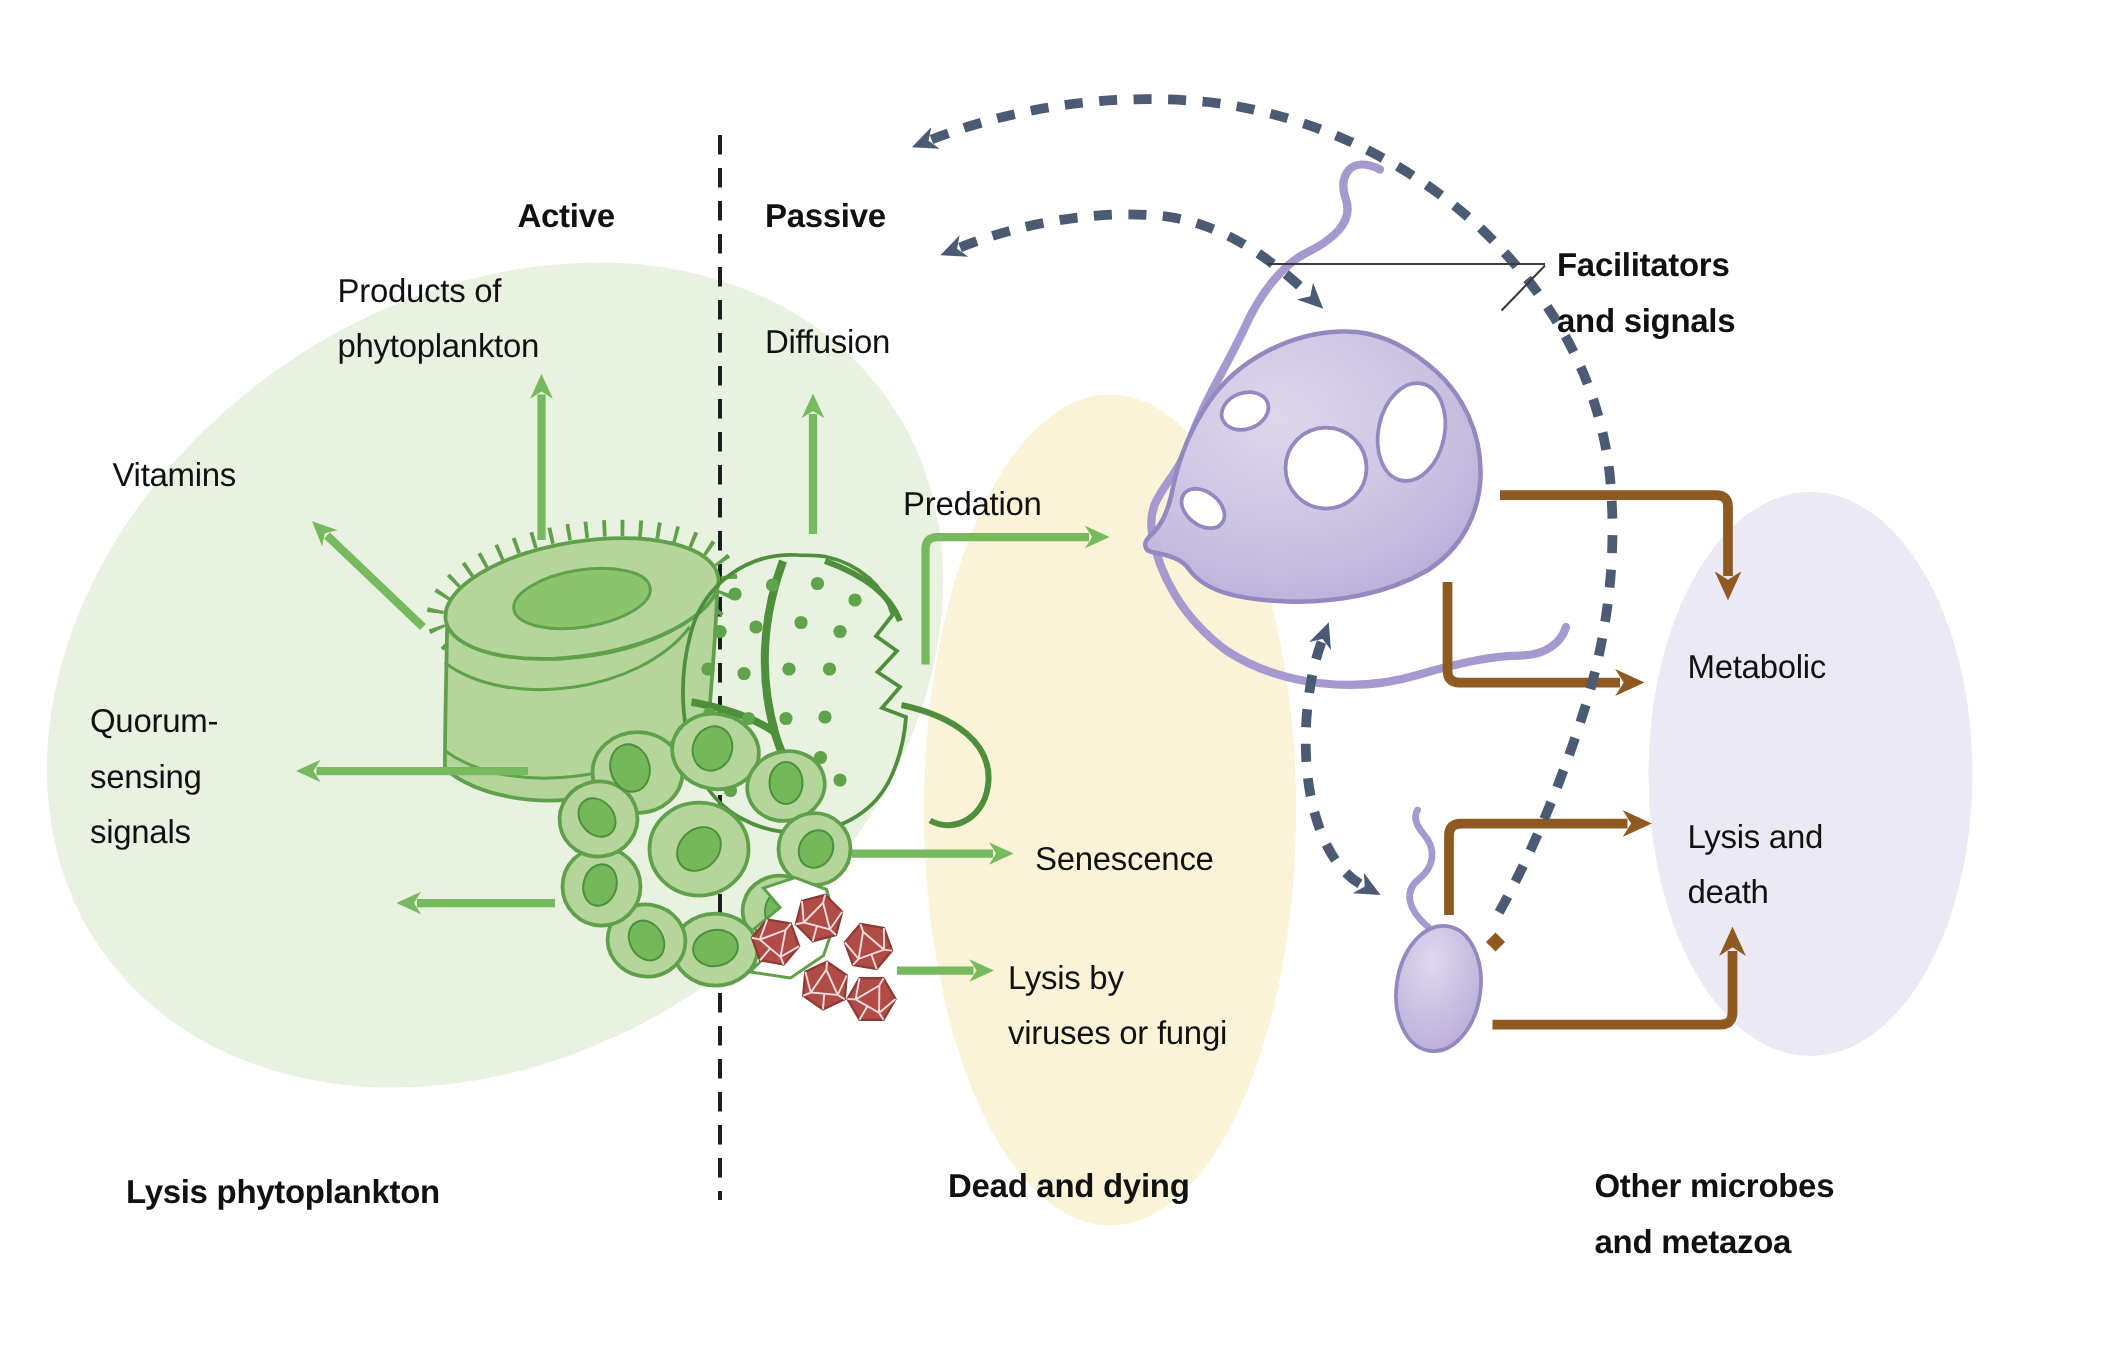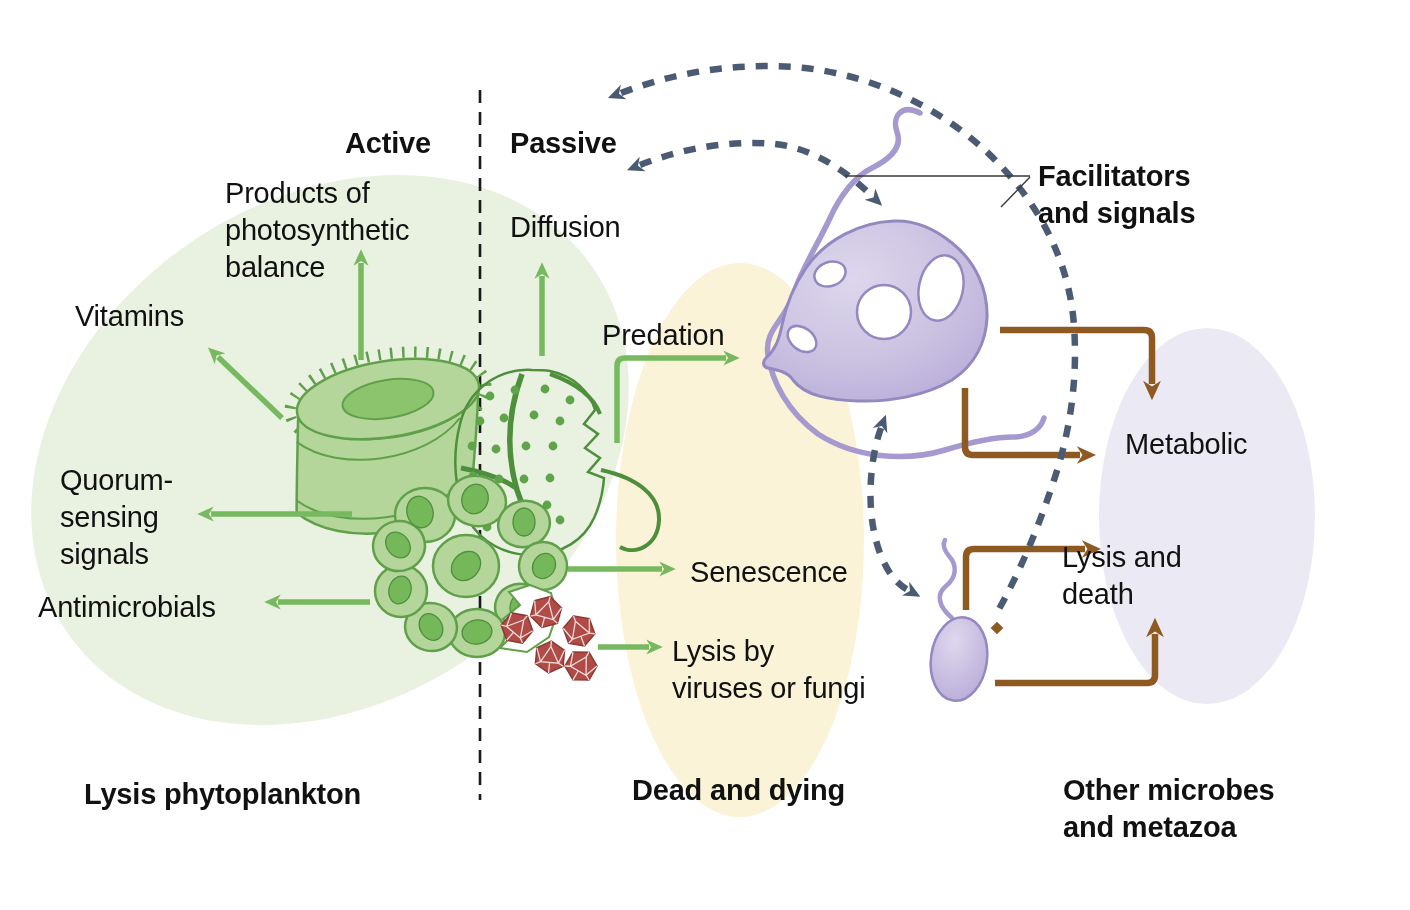--- a/index.html
+++ b/index.html
@@ -1,19 +1,19 @@
 <!DOCTYPE html>
 <html style="--c-bg: #ffffff; --c-text: #111111; --c-divider: #1a1a1a; --c-blob-green: #e9f1e1; --c-blob-yellow: #faf3d7; --c-blob-lavender: #ebeaf4; --c-green-arrow: #76b95e; --c-green-fill: #b5d69a; --c-green-mid: #8cc46e; --c-green-outline: #61a04b; --c-green-dark: #4e8f3c; --c-green-dot: #5fa34a; --c-green-nucleus: #74b85a; --c-brown: #8f5a22; --c-slate: #4b5b73; --c-purple-outline: #9488c0; --c-purple-fill: #c9c0e0; --c-purple-flagellum: #a599cf; --c-virus: #b14b46; --c-virus-dark: #8d3936;"><head>
 <meta charset="utf-8">
 <style>
   html,body{margin:0;padding:0;background:#fff;}
   #stage{position:relative;width:1410px;height:910px;background:var(--c-bg,#fff);overflow:hidden;
          font-family:"Liberation Sans", sans-serif;}
   #art{position:absolute;left:0;top:0;}
-  .lbl{position:absolute;font-size:29px;line-height:37px;color:var(--c-text,#111);
+  .lbl{position:absolute;font-size:22px;line-height:37px;color:var(--c-text,#111);
        letter-spacing:-0.2px;white-space:nowrap;z-index:5;}
   .lbl.bold{font-weight:bold;}
   
   .blob-green{fill:var(--c-blob-green);}
   .blob-yellow{fill:var(--c-blob-yellow);}
   .blob-lav{fill:var(--c-blob-lavender);}
   .divider{stroke:var(--c-divider);stroke-width:2.6;stroke-dasharray:13 9;fill:none;}
   .garrow{stroke:var(--c-green-arrow);stroke-width:5.5;fill:none;stroke-linecap:butt;}
   .barrow{stroke:var(--c-brown);stroke-width:6.5;fill:none;stroke-linecap:butt;}
   .sarc{stroke:var(--c-slate);stroke-width:6.5;fill:none;stroke-dasharray:12 11;stroke-linecap:butt;}
@@ -199,40 +199,36 @@
 </svg>
 
   <div class="lbl bold" style="left:345px;top:125px">
     <div>Active</div>
   </div>
   <div class="lbl bold" style="left:510px;top:125px">
     <div>Passive</div>
   </div>
   <div class="lbl" style="left:225px;top:175px">
     <div>Products of</div>
-    <div>photosynthetic</div>
-    <div>balance</div>
+    <div>phytoplankton</div>
   </div>
   <div class="lbl" style="left:75px;top:298px">
     <div>Vitamins</div>
   </div>
   <div class="lbl" style="left:510px;top:209px">
     <div>Diffusion</div>
   </div>
   <div class="lbl" style="left:602px;top:317px">
     <div>Predation</div>
   </div>
   <div class="lbl" style="left:60px;top:462px">
     <div>Quorum-</div>
     <div>sensing</div>
     <div>signals</div>
   </div>
-  <div class="lbl" style="left:38px;top:589px">
-    <div>Antimicrobials</div>
-  </div>
   <div class="lbl" style="left:690px;top:554px">
     <div>Senescence</div>
   </div>
   <div class="lbl" style="left:672px;top:633px">
     <div>Lysis by</div>
     <div>viruses or fungi</div>
   </div>
   <div class="lbl bold" style="left:84px;top:776px">
     <div>Lysis phytoplankton</div>
   </div>
@@ -243,18 +239,18 @@
     <div>Other microbes</div>
     <div>and metazoa</div>
   </div>
   <div class="lbl bold" style="left:1038px;top:158px">
     <div>Facilitators</div>
     <div>and signals</div>
   </div>
   <div class="lbl" style="left:1125px;top:426px">
     <div>Metabolic</div>
   </div>
-  <div class="lbl" style="left:1062px;top:539px">
+  <div class="lbl" style="left:1125px;top:539px">
     <div>Lysis and</div>
     <div>death</div>
   </div>
 
 </div>
 
 </body></html>

